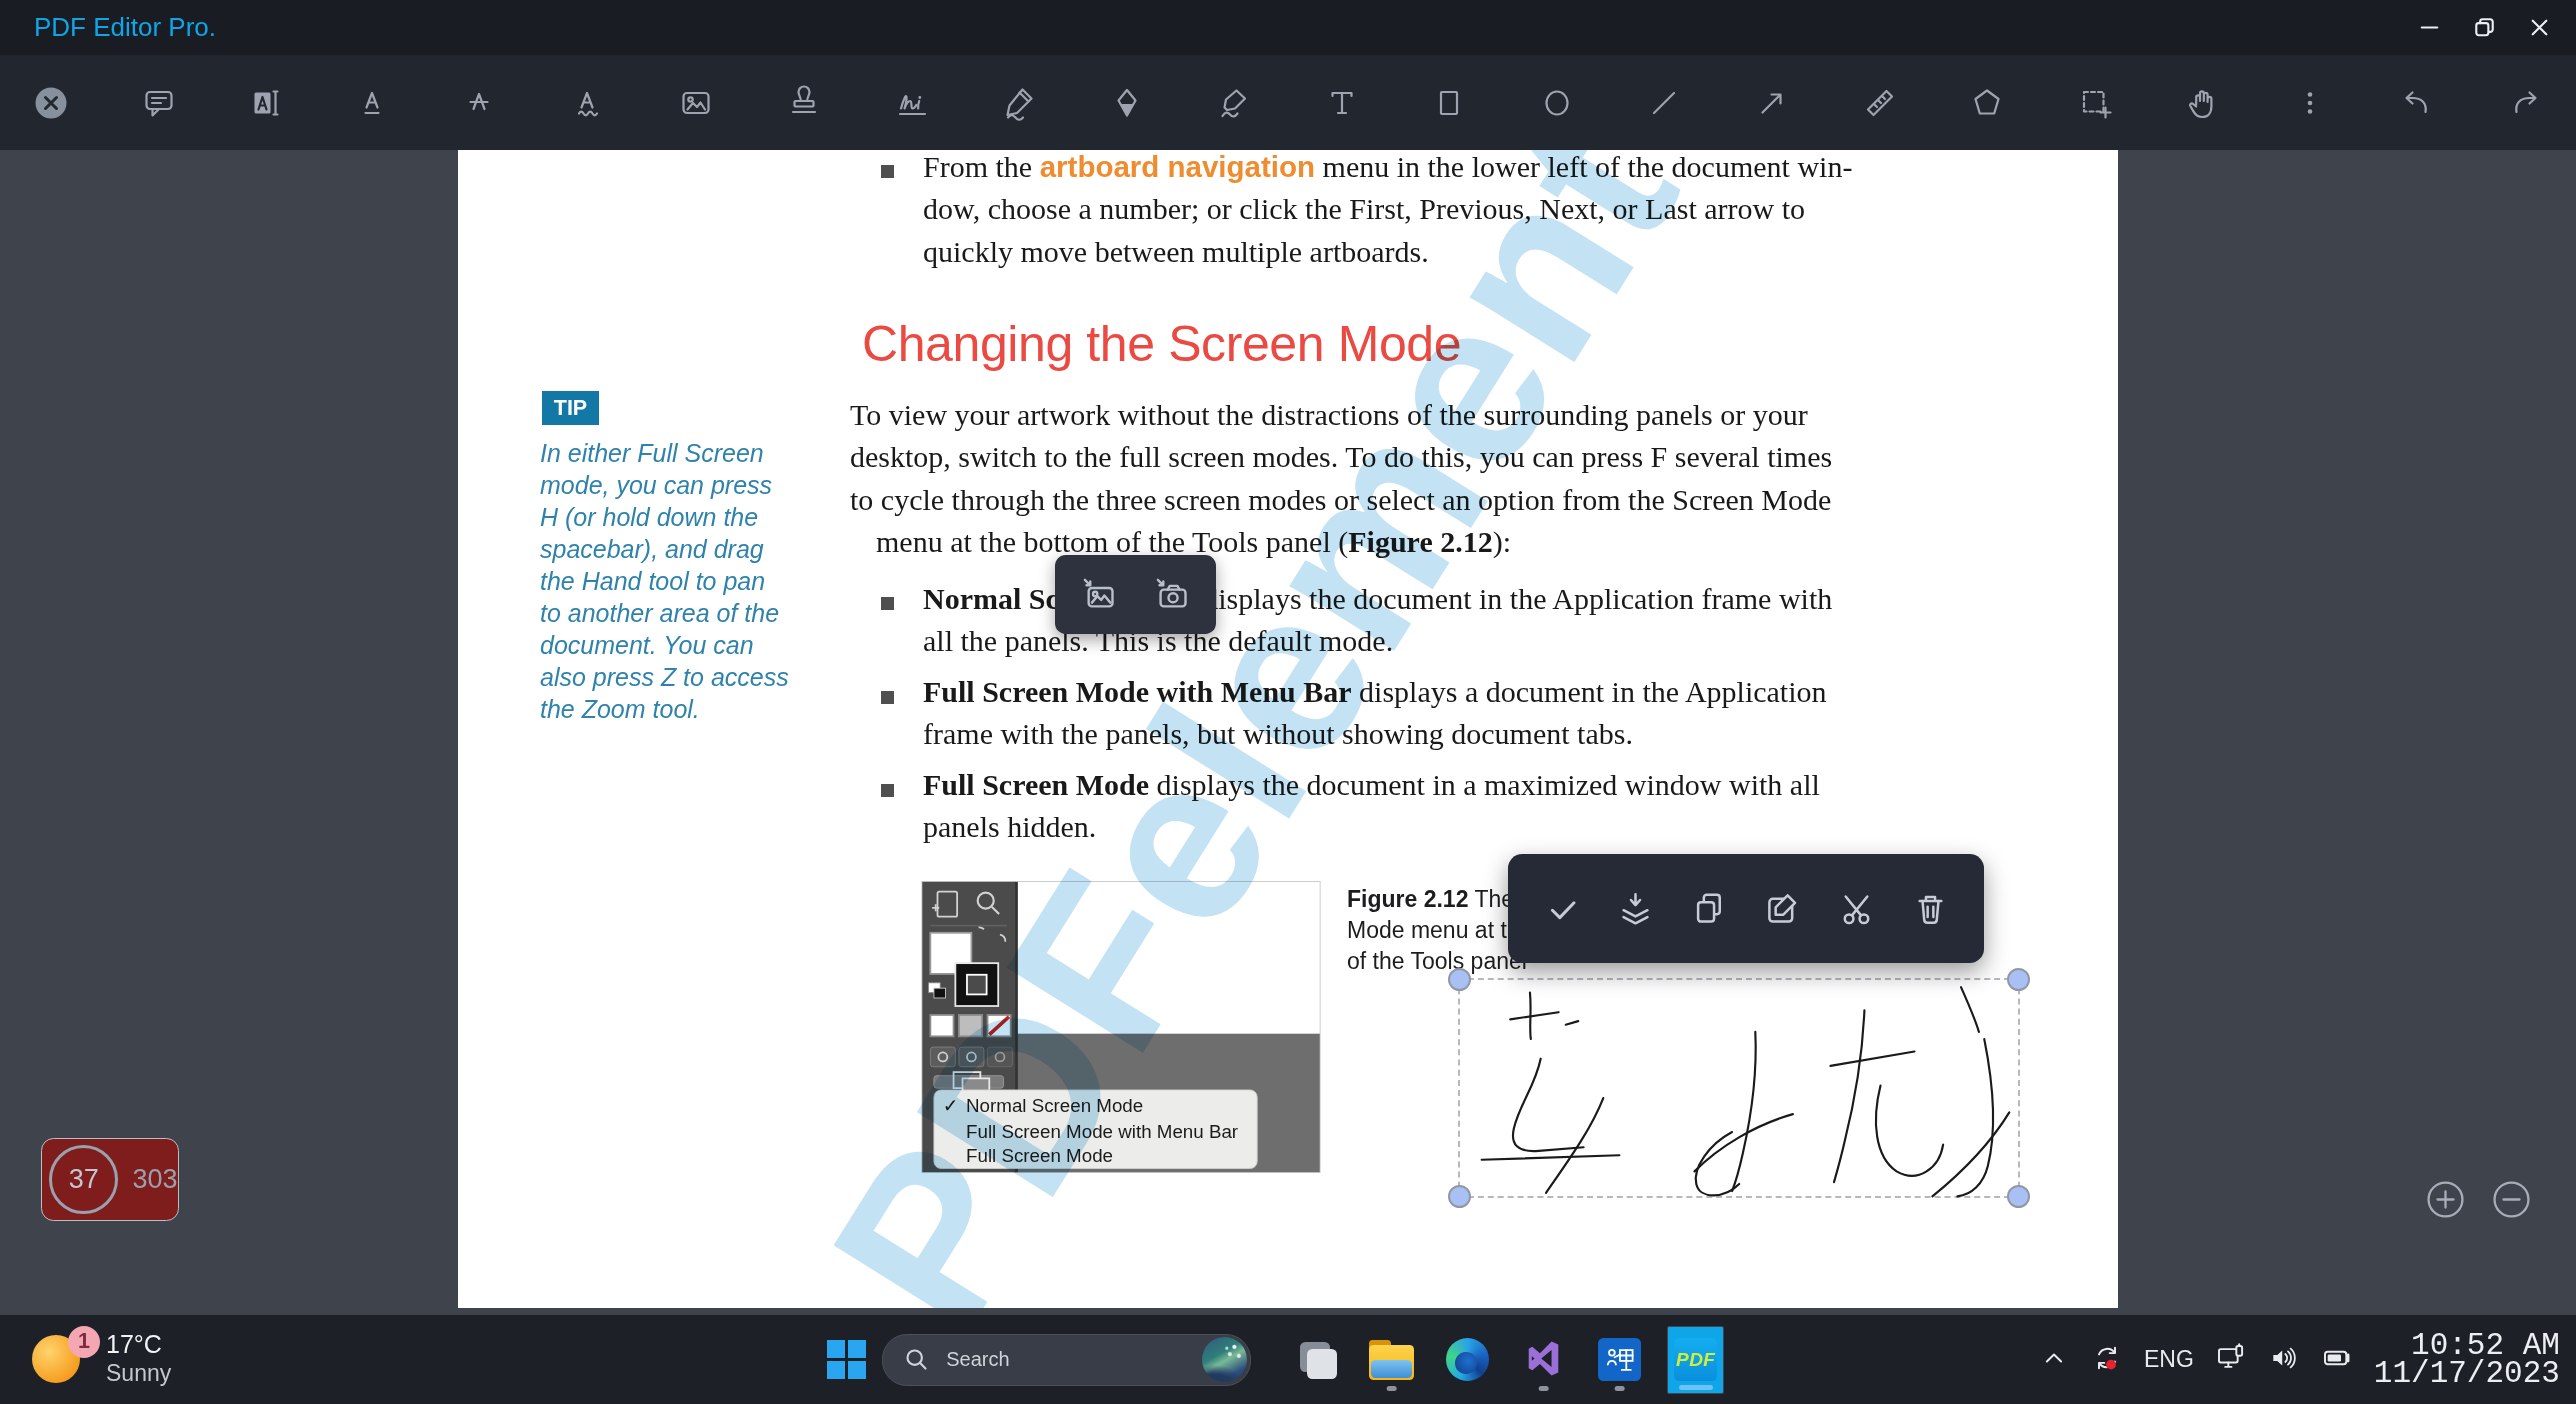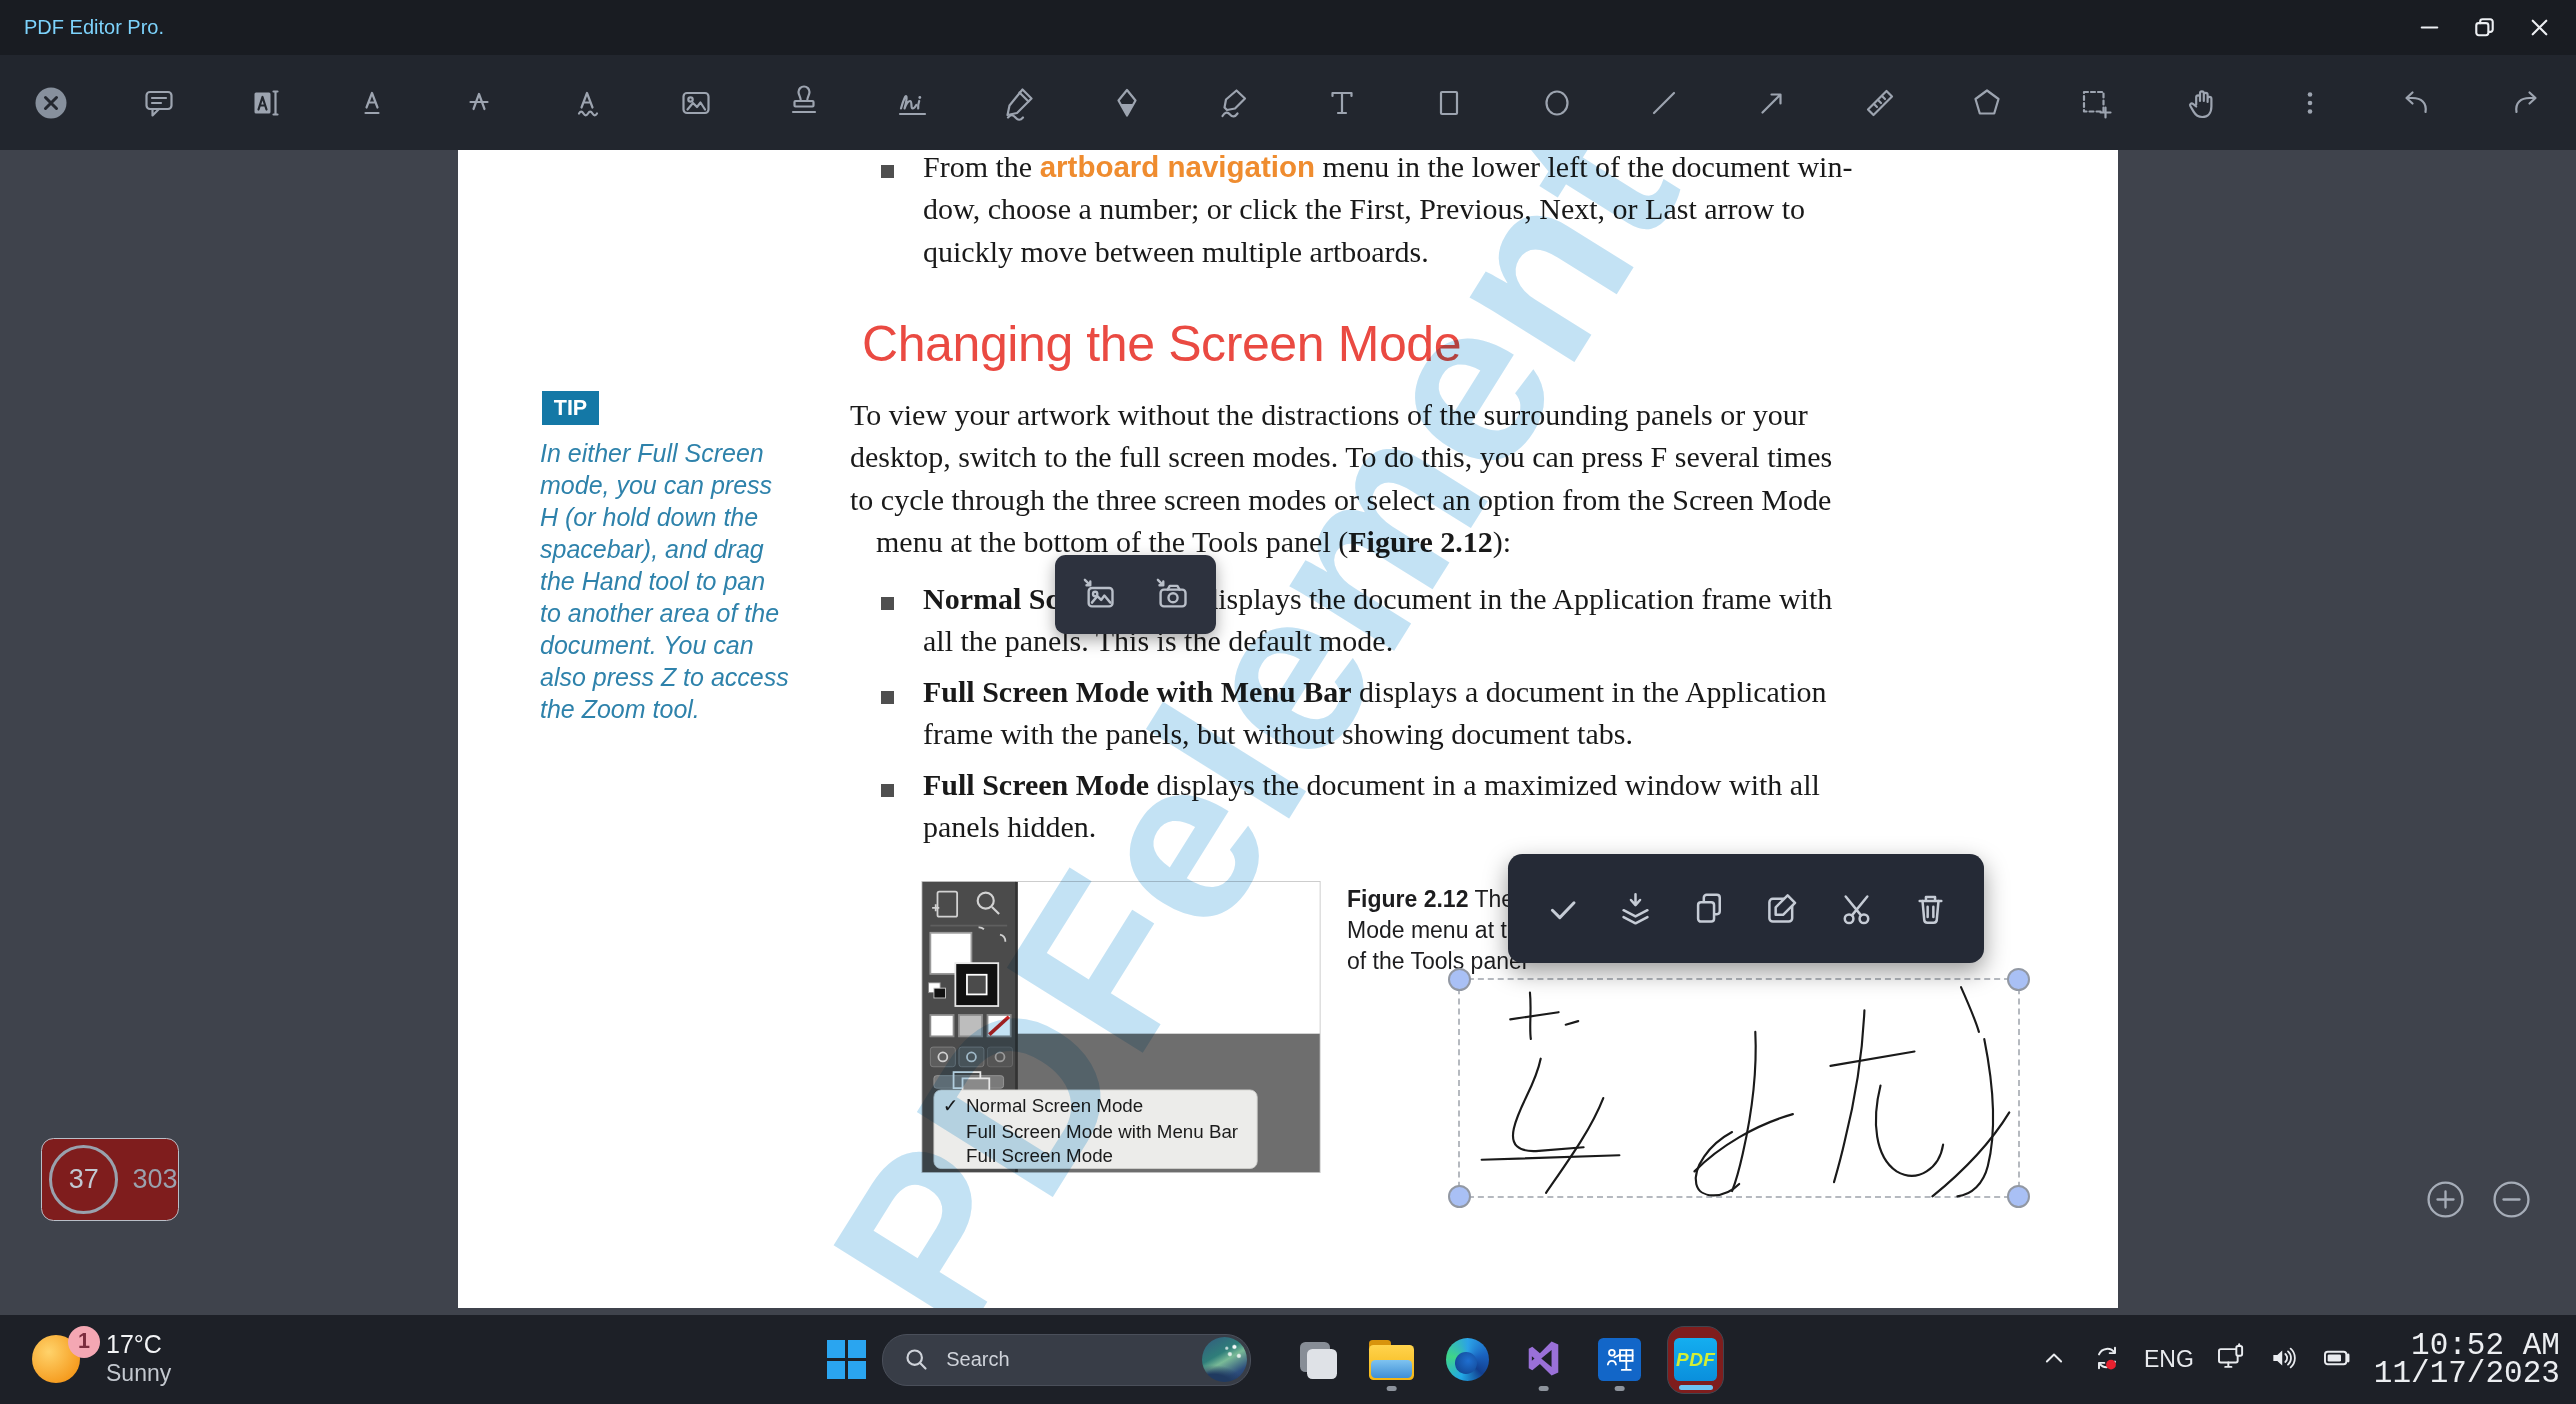--- a/index.html
+++ b/index.html
@@ -1,21 +1,21 @@
 <!DOCTYPE html>
 <html style="font-size:14.3px"><head>
 <meta charset="utf-8">
 <style>
   html,body{margin:0;padding:0;background:#3f434c;}
   .stage{position:relative;width:2576px;height:1404px;overflow:hidden;
          font-family:"Liberation Sans",sans-serif;}
 
   
   .titlebar{position:absolute;left:0;top:0;width:2576px;height:55px;background:#191c22;}
-  .title-text{position:absolute;left:24px;top:0;line-height:55px;font-size:20px;color:#7dd3fc;}
+  .title-text{position:absolute;left:34px;top:0;line-height:55px;font-size:26px;color:#0ea5e9;}
   .win-controls{position:absolute;right:9px;top:0;height:55px;display:flex;}
   .win-btn{width:55px;height:55px;display:flex;align-items:center;justify-content:center;color:#eceef2;}
   .win-btn svg{width:29px;height:29px;stroke:currentColor;fill:none;stroke-width:2.2;stroke-linecap:round;stroke-linejoin:round;}
 
   
   .toolbar{position:absolute;left:0;top:55px;width:2576px;height:95px;background:#22262e;
            display:flex;align-items:center;justify-content:space-between;padding:0 25px;box-sizing:border-box;}
   .tool-btn{width:52px;height:52px;display:flex;align-items:center;justify-content:center;color:#9da4b0;border-radius:7.2px;}
   .tool-btn svg{width:36px;height:36px;}
 
@@ -96,21 +96,21 @@
   .bing-circle{position:absolute;right:3.6px;top:2.7px;width:45px;height:45px;border-radius:50%;overflow:hidden;
       background:
         radial-gradient(circle at 72% 22%, rgba(255,255,255,.95) 1.3px, transparent 2.7px),
         radial-gradient(circle at 62% 38%, rgba(255,255,255,.8) 1.3px, transparent 2.7px),
         radial-gradient(circle at 82% 42%, rgba(255,255,255,.8) 1.3px, transparent 2.7px),
         radial-gradient(circle at 55% 25%, rgba(255,255,255,.7) 0.9px, transparent 2.2px),
         radial-gradient(120% 85% at 25% 115%, #203a60 38%, transparent 62%),
         linear-gradient(150deg,#33597e 0%,#2f7e7a 38%,#79ba97 52%,#2e4f7e 78%,#243460 100%);}
   .pin-row{display:flex;align-items:center;gap:19px;margin-left:36px;}
   .slot{position:relative;width:57px;height:68px;display:flex;align-items:center;justify-content:center;}
-  .slot.active{background:#7f1d1d;border:0.9px solid #40454f;border-radius:17px;box-sizing:border-box;}
+  .slot.active{background:#0ea5e9;border:0.9px solid #40454f;border-radius:2px;box-sizing:border-box;}
   .run-dot{position:absolute;bottom:2.7px;left:50%;transform:translateX(-50%);width:10.7px;height:5.4px;border-radius:2.7px;background:#8d939c;}
   .run-line{position:absolute;bottom:2.7px;left:50%;transform:translateX(-50%);width:34px;height:5.4px;border-radius:2.7px;background:#6cc2f2;}
   
   .tv-back{position:absolute;width:30px;height:30px;border-radius:5.4px;background:#878d96;left:12.5px;top:16px;}
   .tv-front{position:absolute;width:30px;height:30px;border-radius:5.4px;background:#dfe2e7;left:19.7px;top:23px;}
   
   .fe-wrap{position:relative;width:45px;height:39px;}
   .fe-tab{position:absolute;left:0;top:0;width:21.5px;height:12.5px;border-radius:3.6px;background:#d8930c;}
   .fe-body{position:absolute;left:0;top:4.5px;width:45px;height:35px;border-radius:4.5px;background:linear-gradient(#ffd34d,#f3b513);}
   .fe-front{position:absolute;left:1.8px;top:19.7px;width:41px;height:18px;border-radius:4.5px;background:linear-gradient(#7ec3f0,#3f8fd6);}

